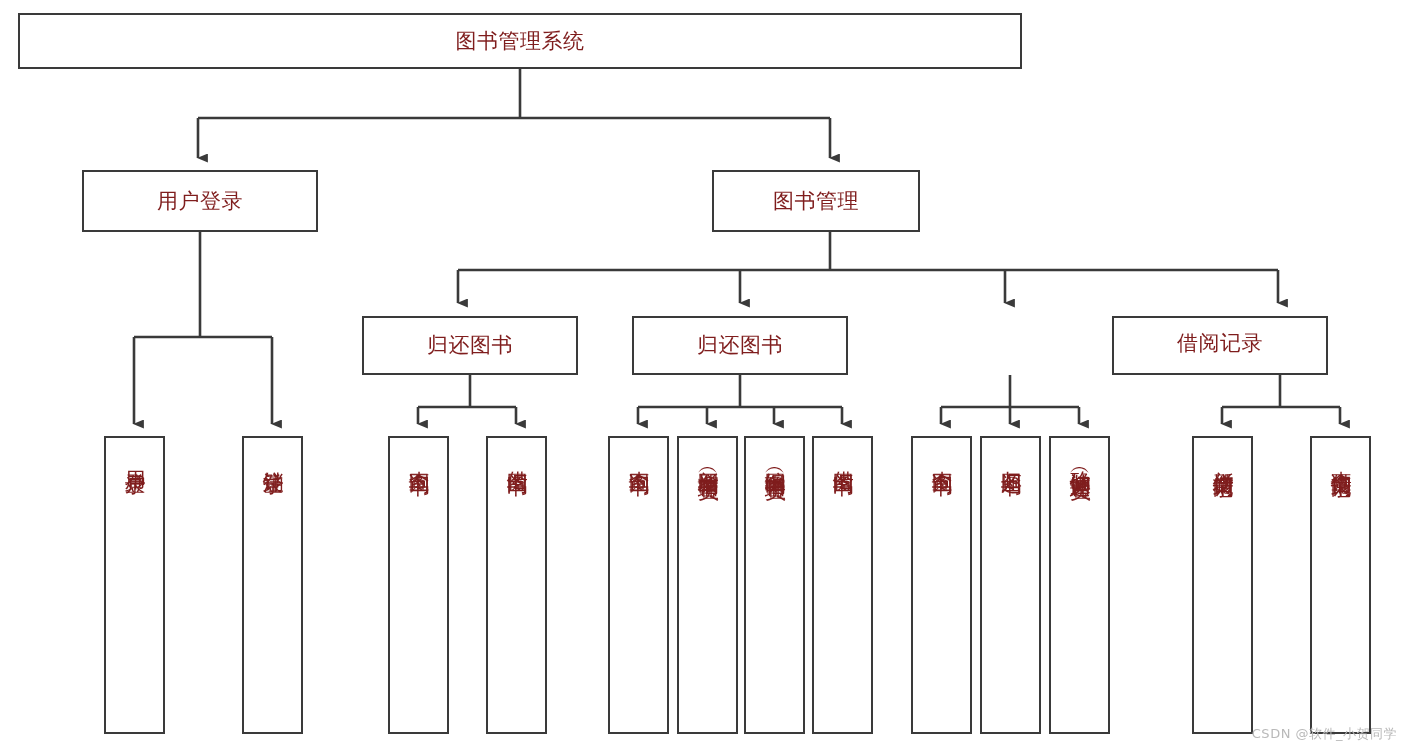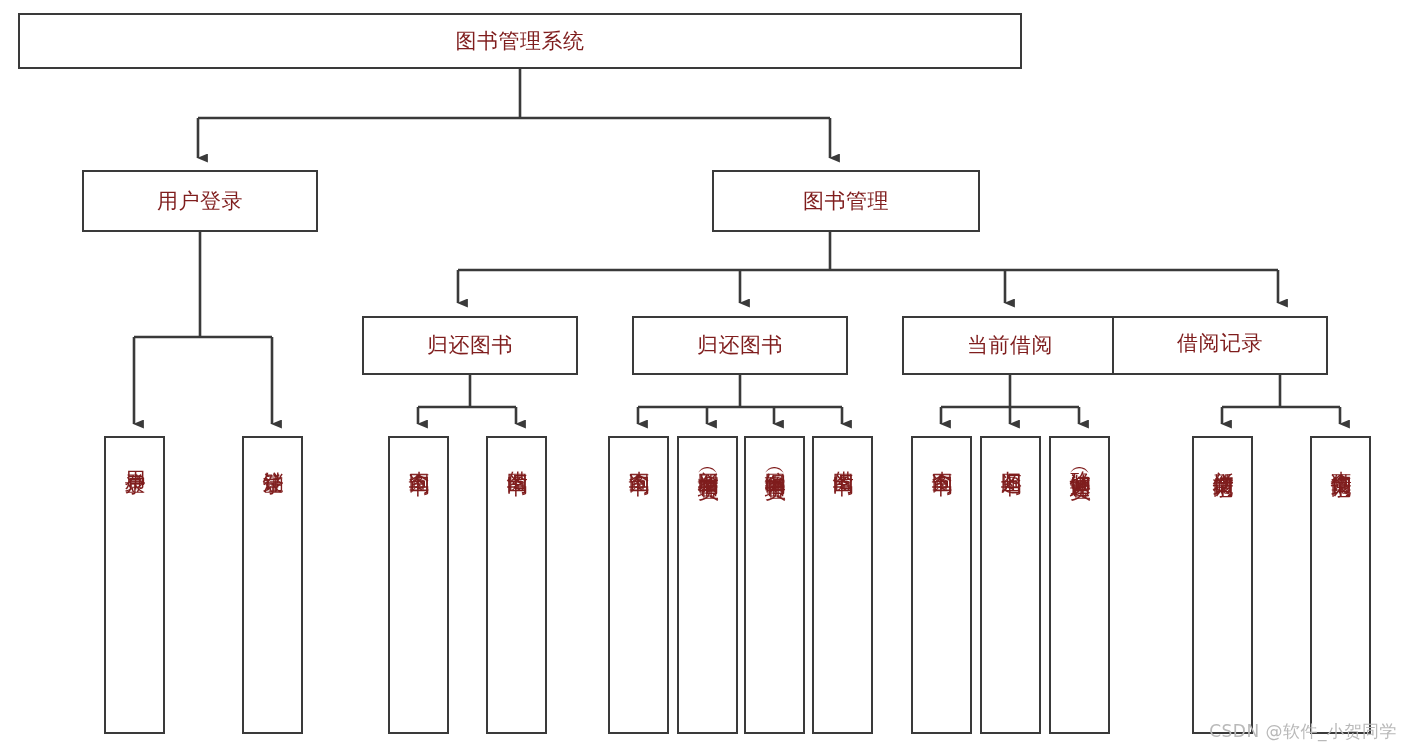--- a/index.html
+++ b/index.html
@@ -58,21 +58,21 @@
     font-size: 21px;
     line-height: 1.02;
     letter-spacing: 1.5px;
     white-space: nowrap;
   }
   .watermark {
     position: absolute;
     right: 8px;
     bottom: 4px;
     color: #b9b9b9;
-    font-size: 17px;
+    font-size: 13px;
     letter-spacing: 0.5px;
     z-index: 3;
     white-space: nowrap;
     user-select: none;
   }
 </style>
 </head>
 <body>
 
 <div id="diagram-root">
@@ -131,35 +131,32 @@
   </svg>
 
   <div class="node horizontal" style="left:18px; top:13px; width:1004px; height:56px;">
     <span class="node-label">图书管理系统</span>
   </div>
 
   <div class="node horizontal" style="left:82px; top:170px; width:236px; height:62px;">
     <span class="node-label">用户登录</span>
   </div>
 
-  <div class="node horizontal" style="left:712px; top:170px; width:268px; height:62px;">
+  <div class="node horizontal" style="left:712px; top:170px; width:208px; height:62px;">
     <span class="node-label">图书管理</span>
   </div>
 
   <div class="node horizontal" style="left:362px; top:316px; width:216px; height:59px;">
     <span class="node-label">归还图书</span>
   </div>
 
   <div class="node horizontal" style="left:632px; top:316px; width:216px; height:59px;">
     <span class="node-label">归还图书</span>
   </div>
 
-  <div class="node horizontal" style="left:902px; top:316px; width:216px; height:59px;">
-    <span class="node-label">当前借阅</span>
-  </div>
 
   <div class="node horizontal" style="left:1112px; top:316px; width:216px; height:59px;font-family:Liberation Mono, monospace;">
     <span class="node-label">借阅记录</span>
   </div>
 
   <div class="node vertical" style="left:104px; top:436px; width:61px; height:298px;">
     <span class="node-label">用户登录</span>
   </div>
 
   <div class="node vertical" style="left:242px; top:436px; width:61px; height:298px;">

